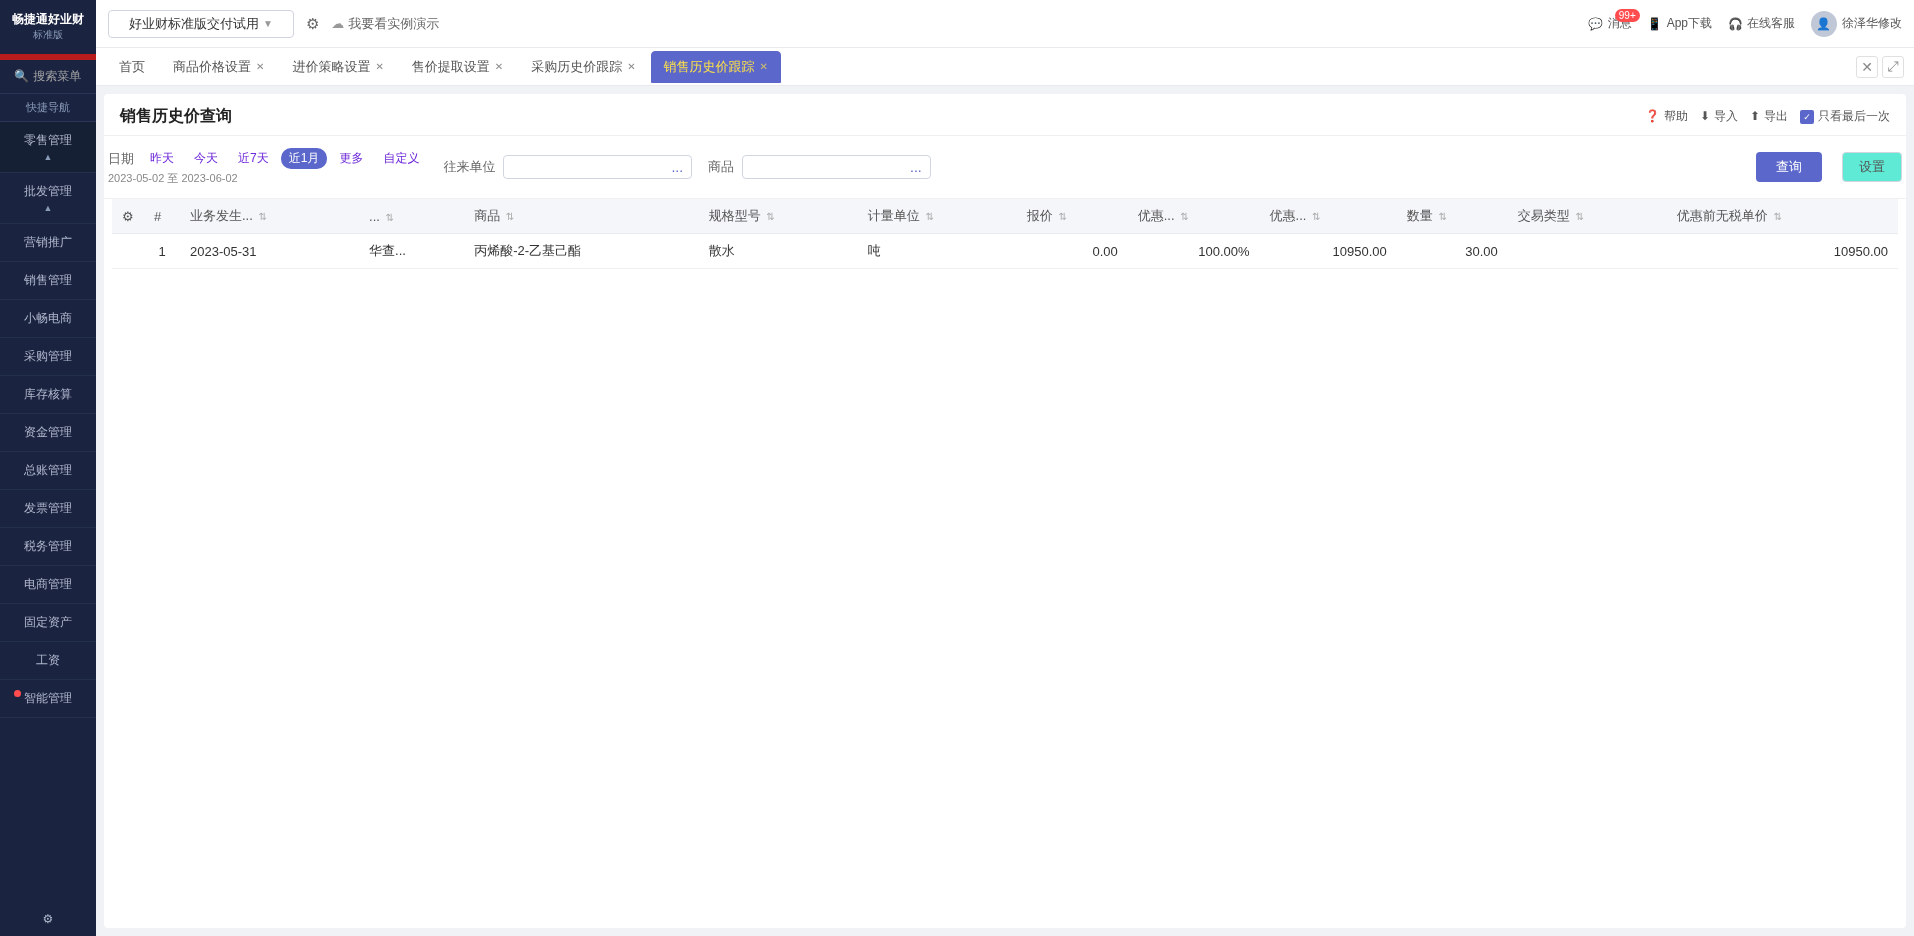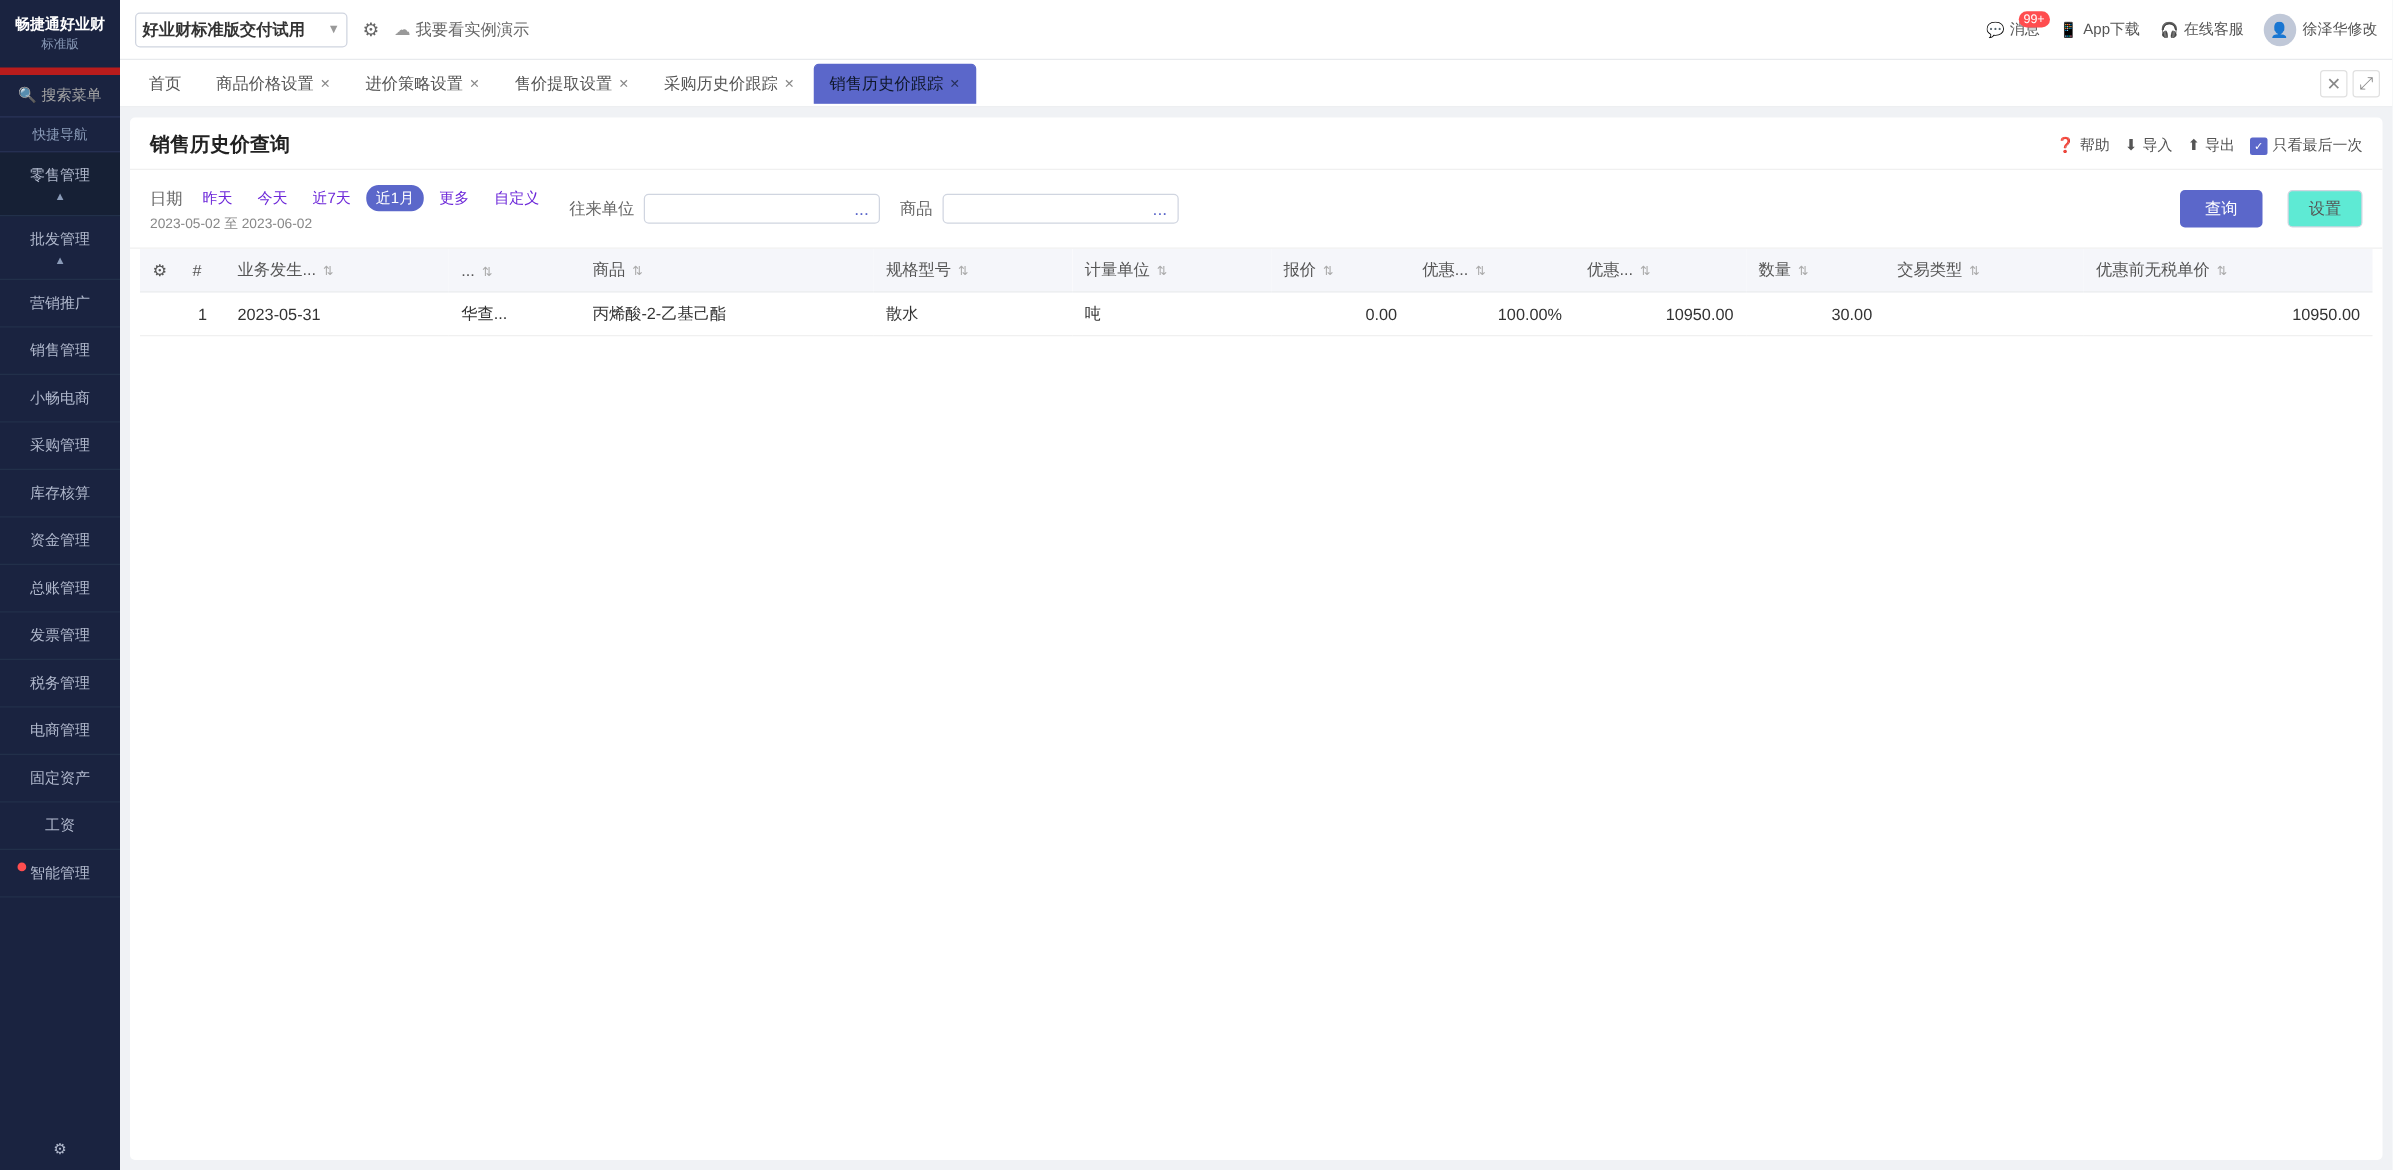--- a/index.html
+++ b/index.html
@@ -106,29 +106,28 @@
       display: flex;
       align-items: center;
       padding: 0 12px;
       border-bottom: 1px solid #e8eaed;
       gap: 12px;
       flex-shrink: 0;
     }
     .topbar-selector {
       display: flex;
       align-items: center;
-      gap: 18px;
-      padding: 4px 5px;
+      gap: 4px;
+      padding: 4px 20px;
       border: 1px solid #d0d5e0;
       border-radius: 4px;
       cursor: pointer;
       font-size: 13px;
       color: #333;
       min-width: 160px;
-      font-weight: bold;
     }
     .topbar-selector .chevron { color: #999; font-size: 10px; }
     .topbar-gear {
       color: #666;
       cursor: pointer;
       font-size: 15px;
     }
     .topbar-demo {
       display: flex;
       align-items: center;
@@ -199,21 +198,21 @@
       padding: 6px 12px;
       font-size: 13px;
       cursor: pointer;
       border-radius: 4px 4px 0 0;
       color: #555;
       white-space: nowrap;
       border: 1px solid transparent;
     }
     .tab.active {
       background: #5b67ca;
-      color: #0f172a;
+      color: #fde047;
       border-color: #5b67ca;
     }
     .tab .close-icon {
       font-size: 10px;
       color: inherit;
       opacity: 0.7;
     }
     .tabbar-end {
       margin-left: auto;
       display: flex;
@@ -279,21 +278,21 @@
       width: 14px; height: 14px;
       background: #5b67ca;
       border-radius: 2px;
       display: flex; align-items: center; justify-content: center;
       color: #fff;
       font-size: 9px;
     }
 
     
     .filter-bar {
-      padding: 12px 16px;
+      padding: 12px 4px;
       display: flex;
       align-items: center;
       gap: 16px;
       flex-wrap: wrap;
       border-bottom: 1px solid #f0f0f0;
     }
     .filter-group {
       display: flex;
       align-items: center;
       gap: 8px;

